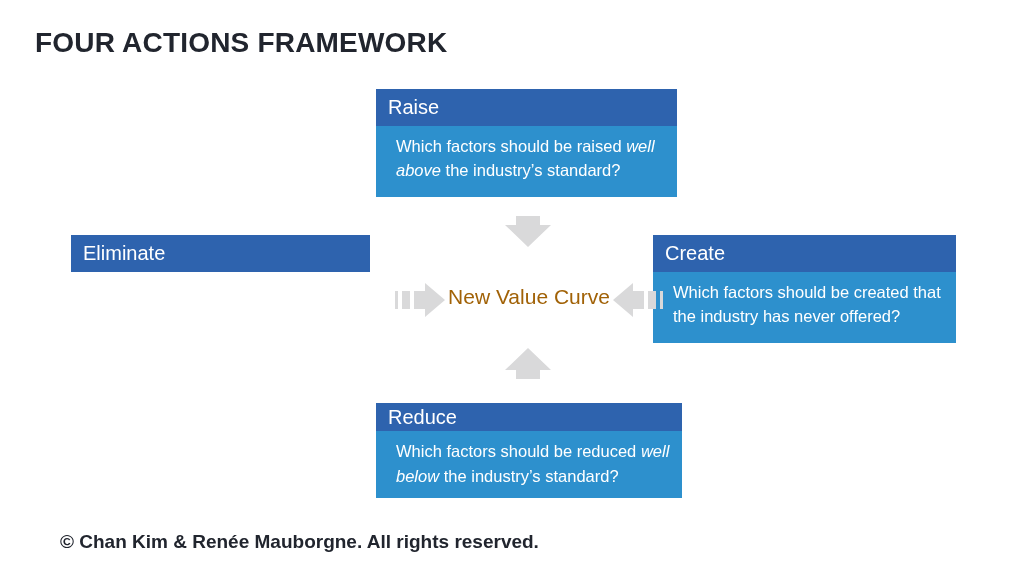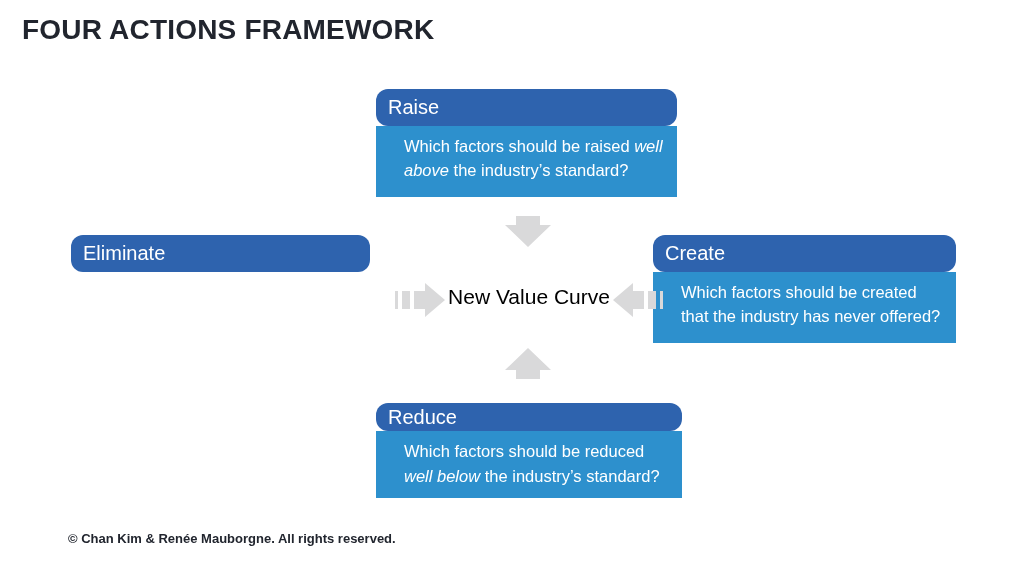--- a/index.html
+++ b/index.html
@@ -12,71 +12,70 @@
     font-family: "Liberation Sans", sans-serif;
   }
   .title {
     position: absolute;
     left: 18px;
     top: 10px;
     font-size: 28px;
     font-weight: bold;
     letter-spacing: 0.2px;
     color: #21252e;
-    margin: 4px;
+    margin: 17px;
   }
   .box {
     position: absolute;
     display: flex;
     flex-direction: column;
     color: #ffffff;
   }
   .box-header {
     background: #2e63ae;
     height: 37px;
     box-sizing: border-box;
     display: flex;
     align-items: center;
     padding: 0 12px;
     font-size: 20px;
-    border-radius: 12px;
   }
   .box-body {
     background: #2d90cd;
     flex: 1;
     box-sizing: border-box;
-    padding: 8px 12px 10px 28px;
+    padding: 8px 12px 10px 20px;
     font-size: 16.5px;
     line-height: 1.48;
   }
   .box-body em { font-style: italic; }
   .box-raise     { left: 376px; top: 89px;  width: 301px; height: 108px; }
   .box-eliminate { left: 71px;  top: 235px; width: 299px; height: 99px; }
   .box-create    { left: 653px; top: 235px; width: 303px; height: 108px; }
   .box-reduce    { left: 376px; top: 403px; width: 306px; height: 95px; }
   .center-label {
     position: absolute;
     left: 429px;
     top: 285px;
     width: 200px;
     text-align: center;
     font-size: 21px;
-    color: #000000;
+    color: #a16207;
   }
   .arrow { position: absolute; }
   .arrow svg { display: block; }
   .arrow-down  { left: 505px; top: 216px; }
   .arrow-up    { left: 505px; top: 348px; }
   .arrow-right { left: 395px; top: 283px; }
   .arrow-left  { left: 613px; top: 283px; }
   .footer {
     position: absolute;
-    left: 68px;
+    left: 60px;
     top: 531px;
-    font-size: 13px;
+    font-size: 19px;
     font-weight: bold;
     color: #21252e;
   }
 </style>
 </head>
 <body>
 
 <div class="canvas">
 
   <h1 class="title">FOUR ACTIONS FRAMEWORK</h1>

